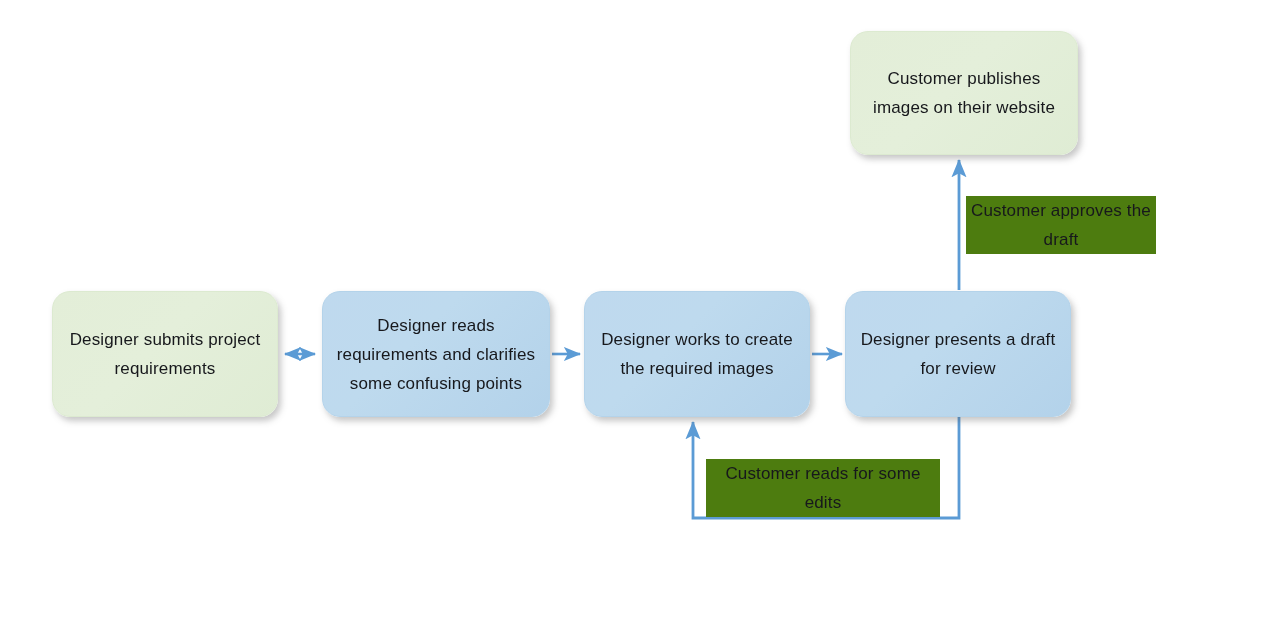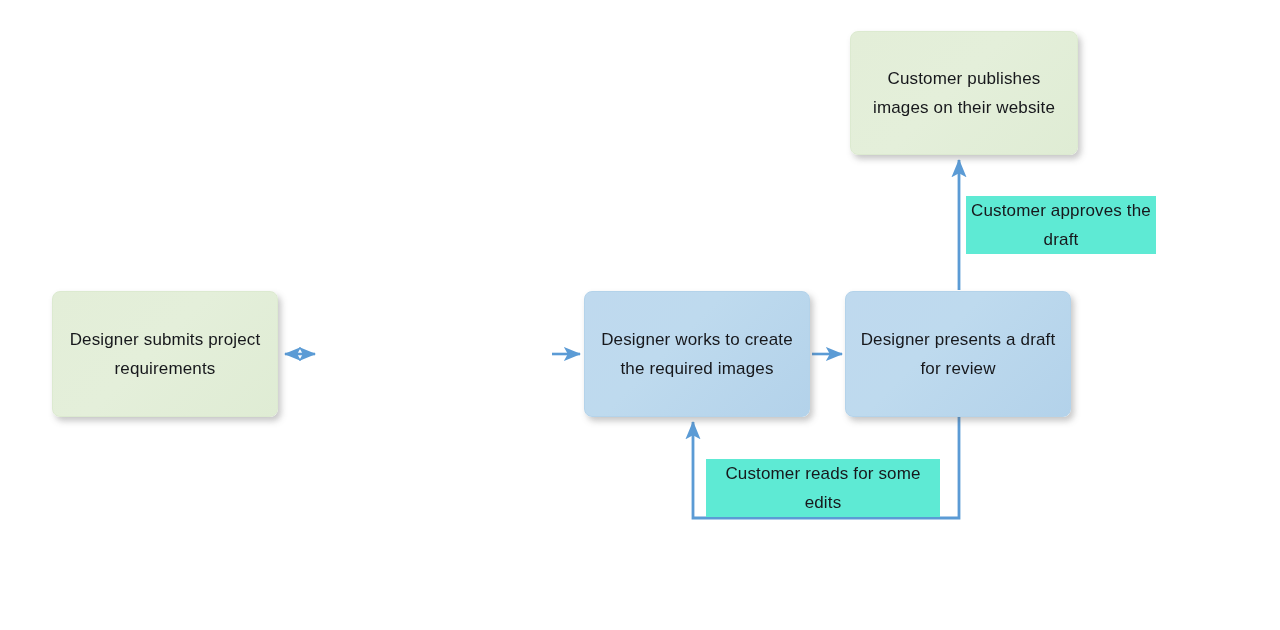--- a/index.html
+++ b/index.html
@@ -13,21 +13,21 @@
   #canvas {
     position: relative;
     width: 1280px;
     height: 630px;
     background: #ffffff;
     overflow: hidden;
   }
   .node {
     position: absolute;
     box-sizing: border-box;
-    border-radius: 8px;
+    border-radius: 18px;
     display: flex;
     align-items: center;
     justify-content: center;
     text-align: center;
     font-size: 17px;
     line-height: 29px;
     color: #17181c;
     letter-spacing: 0.15px;
     padding: 6px 10px;
     box-shadow: 3px 4px 6px rgba(90,90,90,0.34);
@@ -53,21 +53,21 @@
     height: 630px;
     z-index: 1;
     pointer-events: none;
   }
   .edge-label {
     position: absolute;
     font-size: 17px;
     line-height: 29px;
     color: #17181c;
     text-align: center;
-    background: #5eead4;
+    background: #4d7c0f;
     z-index: 4;
     letter-spacing: 0.15px;
   }
 </style>
 </head>
 <body>
 
 <div id="canvas">
 
   <svg class="edges" viewBox="0 0 1280 630" xmlns="http://www.w3.org/2000/svg">
@@ -98,20 +98,23 @@
 
     <g>
       <polyline points="959,416 959,518 693,518 693,422" fill="none" stroke="#5b9bd5" stroke-width="2.8" marker-end="url(#arrow-end)"></polyline>
     </g>
   </svg>
 
   <div class="node green" style="left:52px; top:291px; width:226px; height:126px;">
     <span class="label">Designer submits project requirements</span>
   </div>
 
+  <div class="node blue" style="left:322px; top:291px; width:228px; height:126px;">
+    <span class="label">Designer reads requirements and clarifies some confusing points</span>
+  </div>
 
   <div class="node blue" style="left:845px; top:291px; width:226px; height:126px;">
     <span class="label">Designer presents a draft for review</span>
   </div>
 
   <div class="node blue" style="left:584px; top:291px; width:226px; height:126px;">
     <span class="label">Designer works to create the required images</span>
   </div>
 
   <div class="node green" style="left:850px; top:31px; width:228px; height:124px;">

